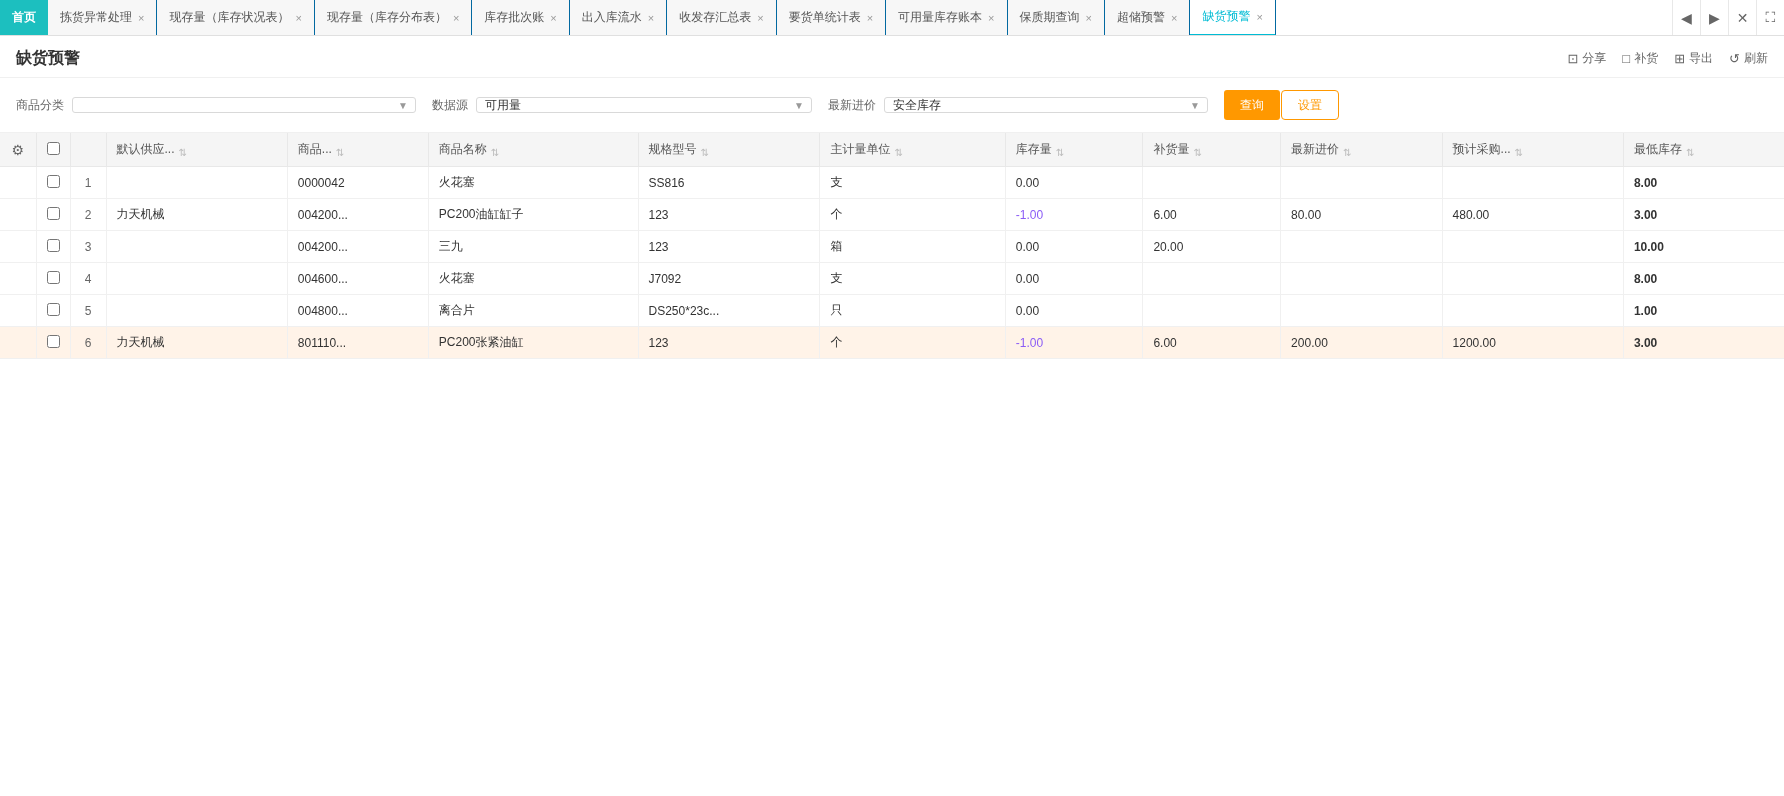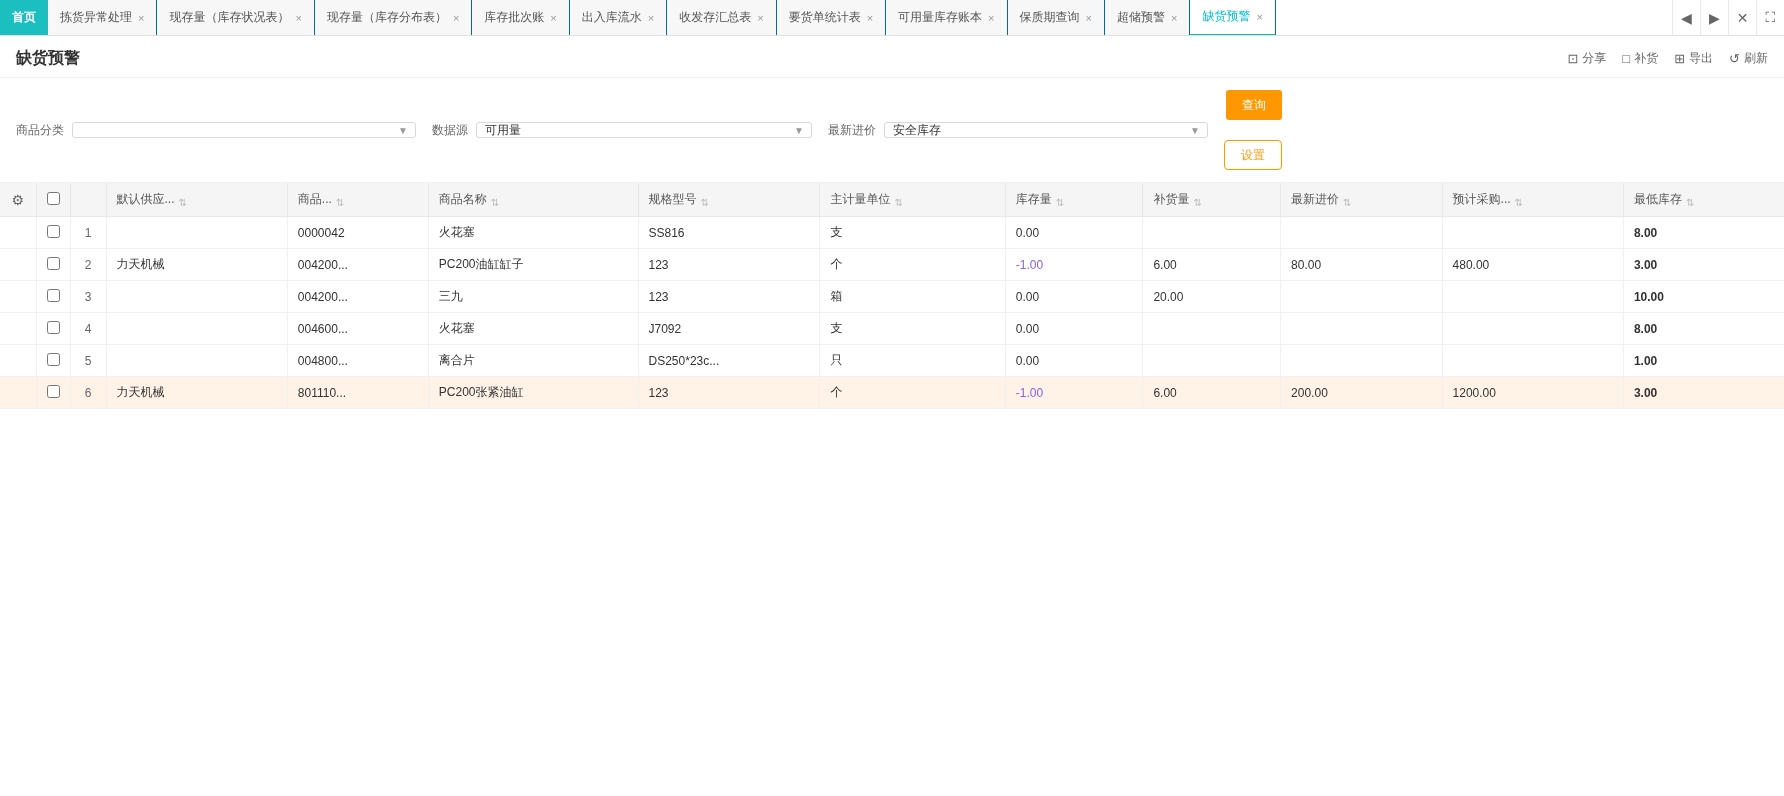--- a/index.html
+++ b/index.html
@@ -163,22 +163,21 @@
       padding: 0 16px;
       height: 30px;
       border-radius: 4px;
       cursor: pointer;
       font-size: 12px;
       white-space: nowrap;
     }
 
     .filter-right-btns {
       display: flex;
-      flex-direction: column;
-      gap: 20px;
+      gap: 1px;
       align-items: flex-end;
     }
 
     
     .table-container {
       padding: 0;
       overflow-x: auto;
     }
     table {
       width: 100%;

